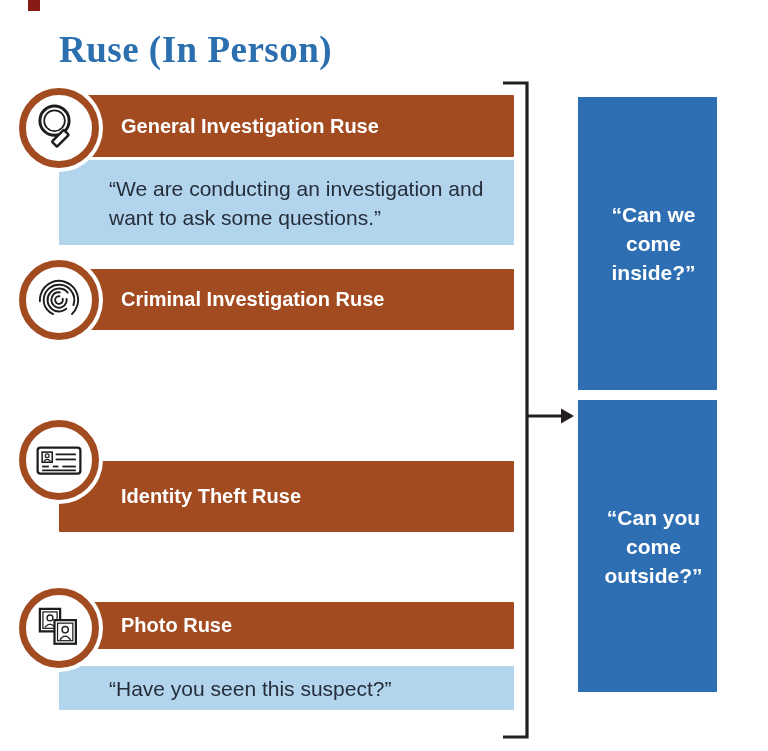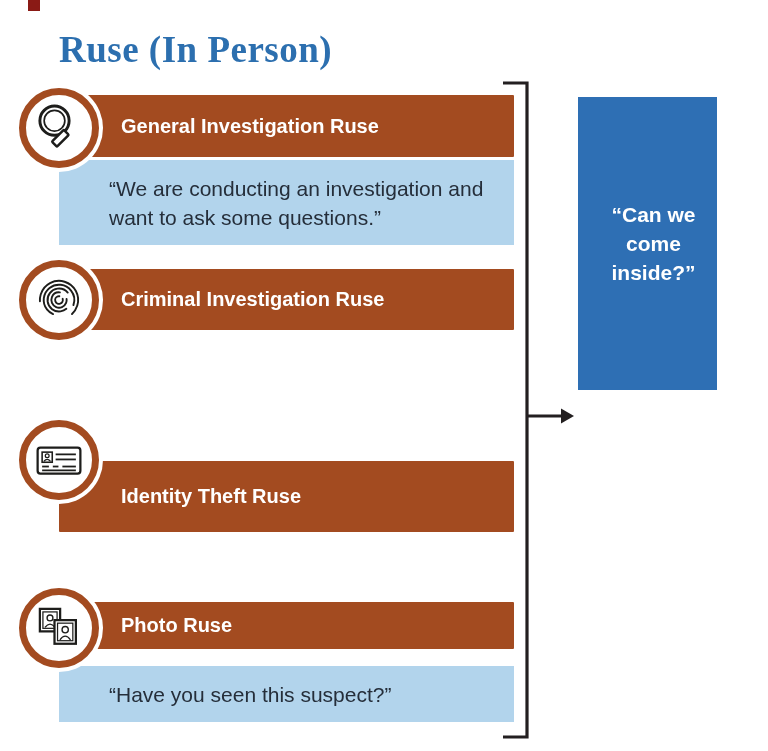--- a/index.html
+++ b/index.html
@@ -28,21 +28,21 @@
     position:absolute;left:59px;width:455px;background:var(--light-blue,#B2D4EC);
     display:flex;align-items:center;box-sizing:border-box;
     padding-left:50px;padding-right:2px;
   }
   .quote span{
     color:var(--text-dark,#252E3A);font-size:21px;line-height:29px;
   }
   .q1{top:160px;height:85px;}
   .q2{top:333px;height:78px;}
   .q3{top:494px;height:82px;}
-  .q4{top:666px;height:56px;}
+  .q4{top:666px;height:44px;}
   .circle{
     position:absolute;left:19px;width:66px;height:66px;background:#ffffff;
     border:7px solid var(--rust,#A34B20);border-radius:50%;
     box-shadow:0 0 0 4px #ffffff;
     display:flex;align-items:center;justify-content:center;
   }
   .c1{top:88px;}
   .c2{top:260px;}
   .c3{top:420px;}
   .c4{top:588px;}
@@ -135,14 +135,17 @@
 
   <svg class="bracket" viewBox="0 0 768 751">
     <path d="M503 83 H527 V737 H503" fill="none" stroke="#231F20" stroke-width="3.2"></path>
     <line x1="527" y1="416" x2="562" y2="416" stroke="#231F20" stroke-width="3.2"></line>
     <polygon points="561,408.5 561,423.5 574,416" fill="#231F20"></polygon>
   </svg>
 
   <div class="outcome o1">
     <span>“Can we come inside?”</span>
   </div>
+  <div class="outcome o2">
+    <span>“Can you come outside?”</span>
+  </div>
 
 </div>
 
 </body></html>

